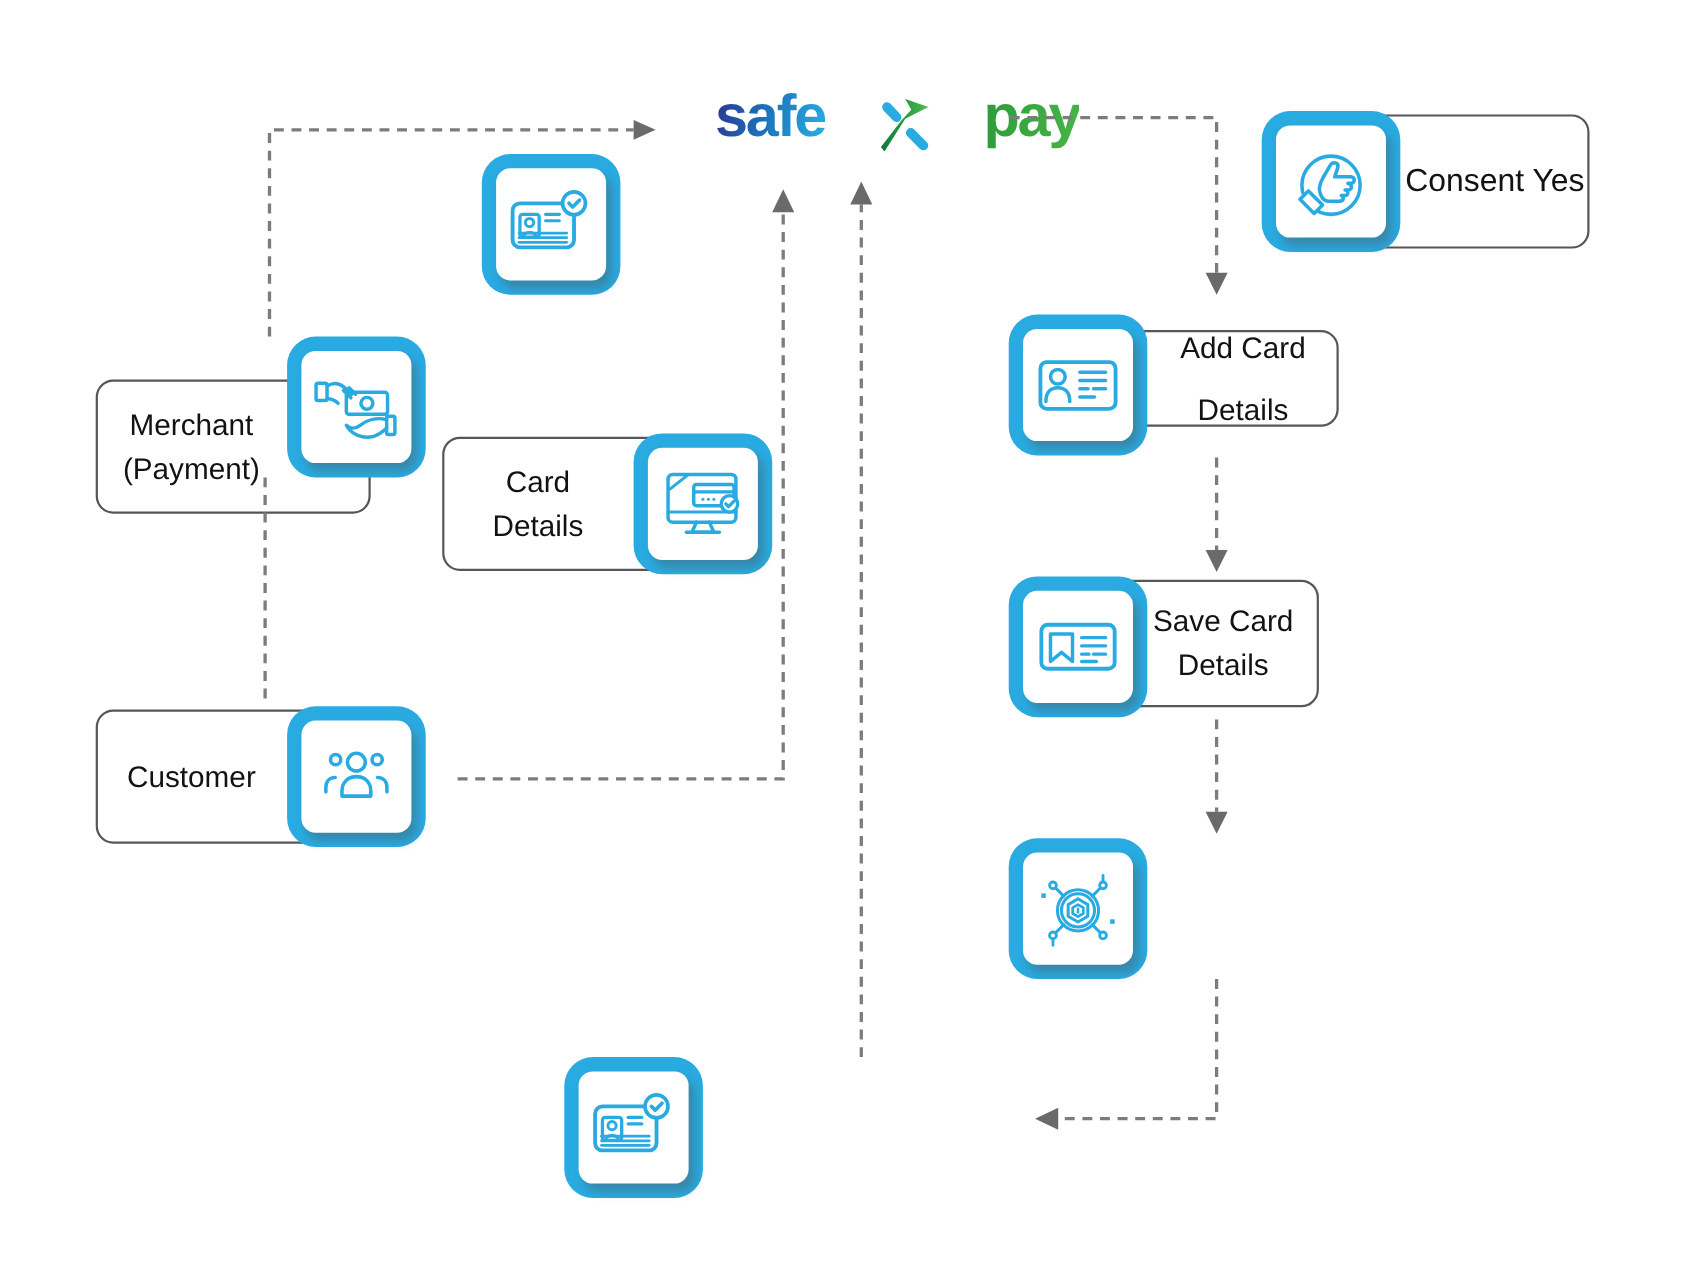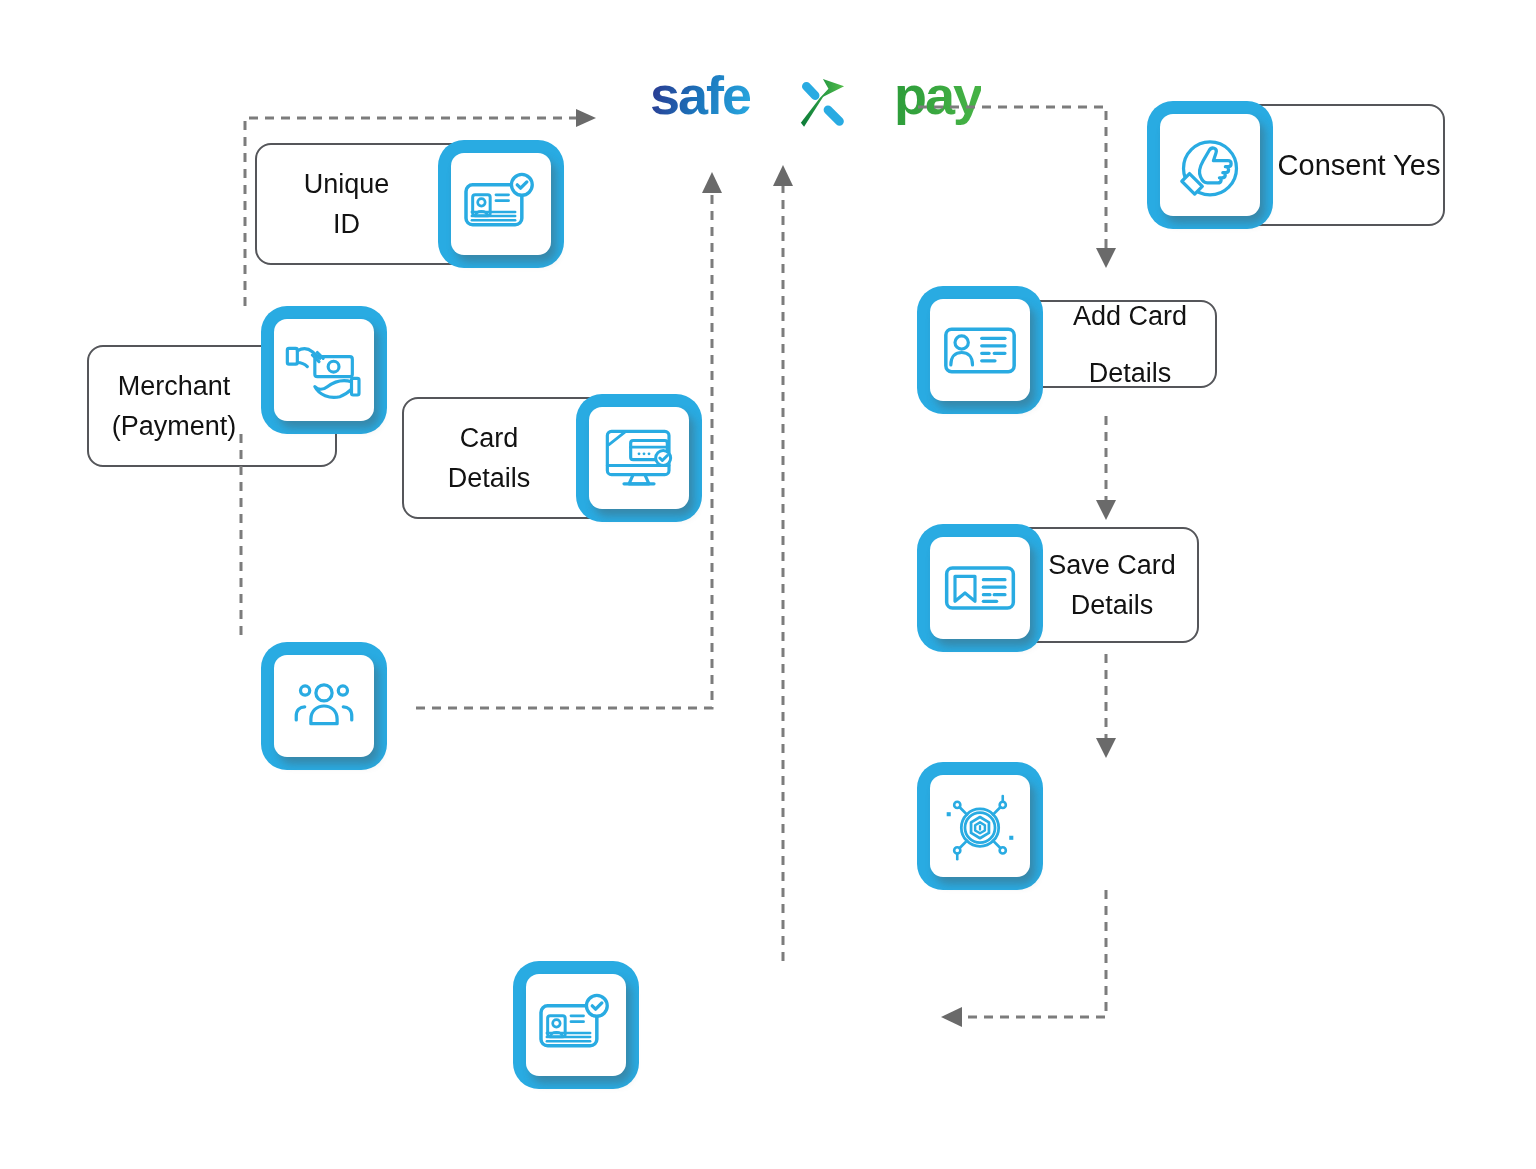--- a/index.html
+++ b/index.html
@@ -60,21 +60,21 @@
   #n-vault .lbox{left:58px;top:3px;width:242px;height:122px;padding-left:68px;}
   #n-vault .tile{left:0;top:0;}
 
   #n-savetoken{left:513px;top:961px;width:384px;height:129px;}
   #n-savetoken .lbox{left:57px;top:3px;width:327px;height:123px;padding-left:69px;}
   #n-savetoken .tile{left:0;top:0;}
 
   
   .logo{
     position:absolute;left:650px;top:64px;height:84px;
-    display:flex;font-size:54px;font-weight:bold;letter-spacing:-2px;gap:48px;
+    display:flex;align-items:center;font-size:54px;font-weight:bold;letter-spacing:-2px;gap:48px;
   }
   .logo-safe{
     background:linear-gradient(105deg,#2b3990 5%,#1b75bc 48%,#29abe2 95%);
     -webkit-background-clip:text;background-clip:text;
     color:transparent;-webkit-text-fill-color:transparent;
   }
   .logo-pay{
     background:linear-gradient(95deg,#2f9e3b 10%,#45b245 90%);
     -webkit-background-clip:text;background-clip:text;
     color:transparent;-webkit-text-fill-color:transparent;
@@ -122,24 +122,20 @@
   <polygon class="head" points="1096,248 1116,248 1106,268"></polygon>
   <path class="dash" d="M1106,416 V500"></path>
   <polygon class="head" points="1096,500 1116,500 1106,520"></polygon>
   <path class="dash" d="M1106,654 V738"></path>
   <polygon class="head" points="1096,738 1116,738 1106,758"></polygon>
   <path class="dash" d="M1106,890 V1017 H962"></path>
   <polygon class="head" points="962,1007 962,1027 941,1017"></polygon>
 </svg>
 
 <div class="node" id="n-unique">
-  <div class="lbox">
-    <div class="l1">Unique</div>
-    <div class="l2">ID</div>
-  </div>
   <div class="tile">
     <div class="tile-inner">
       <svg class="icon" width="80" height="80" viewBox="0 0 96 96">
         <rect x="6" y="25" width="67" height="48" rx="8"></rect>
         <rect x="14" y="37" width="21" height="25" rx="3" stroke-width="3.6"></rect>
         <circle cx="24.5" cy="46" r="4.5" stroke-width="3.2"></circle>
         <path d="M17,62 c2,-7 13,-7 15,0" stroke-width="3.2"></path>
         <path d="M42,37 h15" stroke-width="3.4"></path>
           <path d="M42,44 h15" stroke-width="3.4"></path>
         <path d="M13,57.5 h52" stroke-width="3"></path>
@@ -193,20 +189,24 @@
         <circle cx="54" cy="43" r="1.7" fill="#29ABE2" stroke="none"></circle>
         <circle cx="60" cy="43" r="1.7" fill="#29ABE2" stroke="none"></circle>
         <circle cx="77" cy="48" r="9" fill="#fff" stroke-width="3.6"></circle>
         <path d="M73,48 l3,3 6,-6" stroke-width="3.6"></path>
       </svg>
     </div>
   </div>
 </div>
 
 <div class="node" id="n-customer">
+  <div class="lbox">
+    <div class="l1">Customer</div>
+
+  </div>
   <div class="tile">
     <div class="tile-inner">
       <svg class="icon" width="74" height="74" viewBox="0 0 96 96">
         <circle cx="48" cy="31" r="10.5"></circle>
         <path d="M31,71 v-6 c0,-11 8,-17 17,-17 s17,6 17,17 v6 z"></path>
         <circle cx="23.5" cy="28" r="6"></circle>
         <path d="M12,66 v-5 c0,-8 5,-12 11,-12"></path>
         <circle cx="72.5" cy="28" r="6"></circle>
         <path d="M84,66 v-5 c0,-8 -5,-12 -11,-12"></path>
       </svg>

